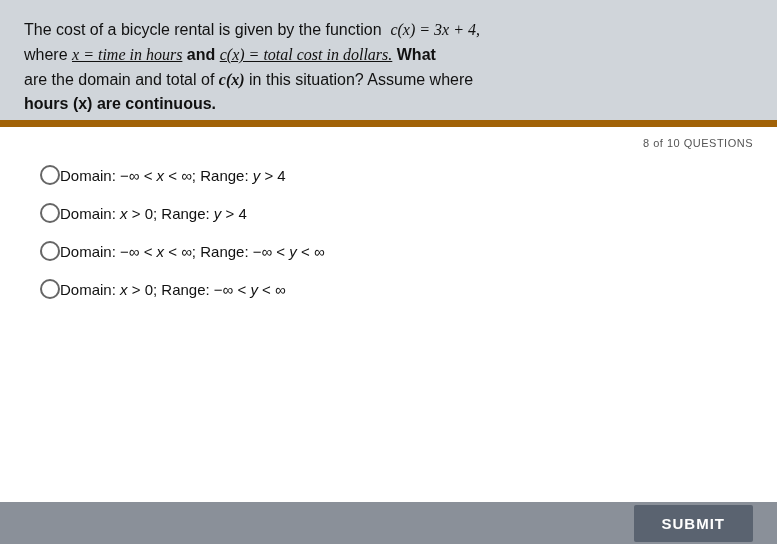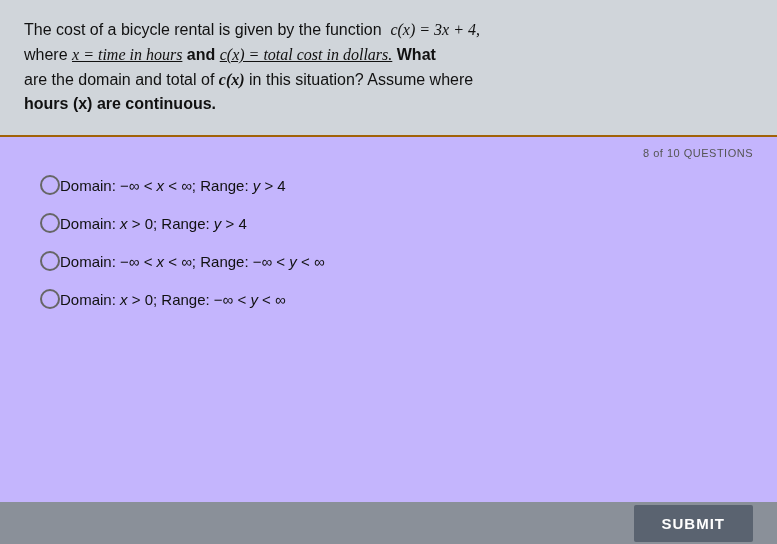--- a/index.html
+++ b/index.html
@@ -9,33 +9,33 @@
       width: 777px;
       height: 544px;
       overflow: hidden;
       background: #b0b8c1;
       display: flex;
       flex-direction: column;
     }
 
     .question-header {
       background: #d0d5da;
-      padding: 18px 24px 18px 24px;
+      padding: 18px 24px 3px 24px;
       font-size: 16px;
       line-height: 1.55;
       color: #111;
-      border-bottom: 2px solid #a16207;
+      border-bottom: 7px solid #a16207;
     }
 
     .question-header strong {
       font-weight: bold;
     }
 
     .question-body {
-      background: #c4b5fd;
+      background: #ffffff;
       flex: 1;
       padding: 10px 40px 4px 40px;
       display: flex;
       flex-direction: column;
       position: relative;
     }
 
     .question-count {
       position: absolute;
       top: 10px;

